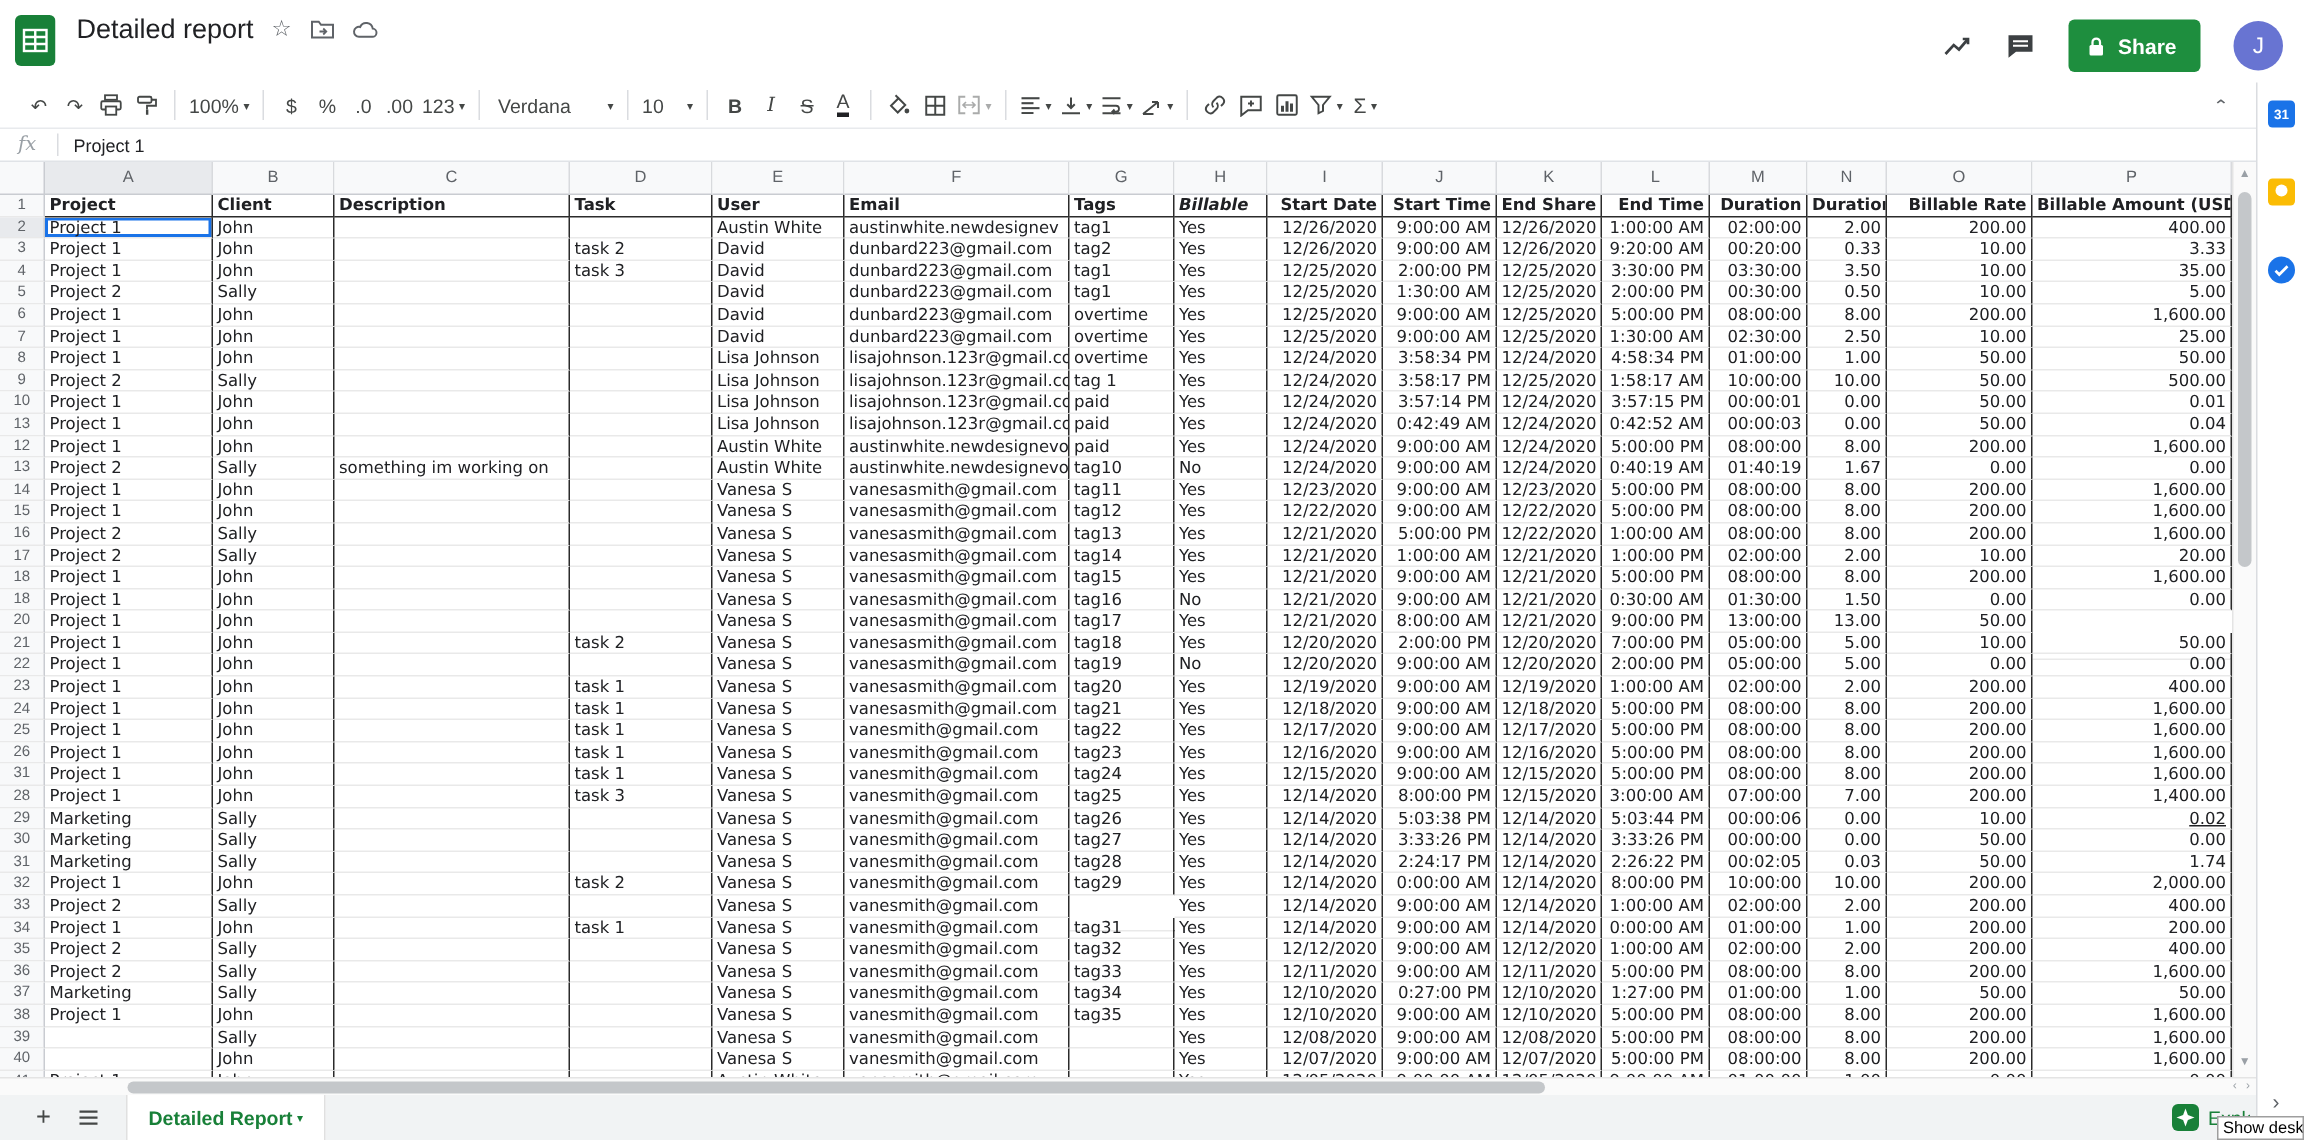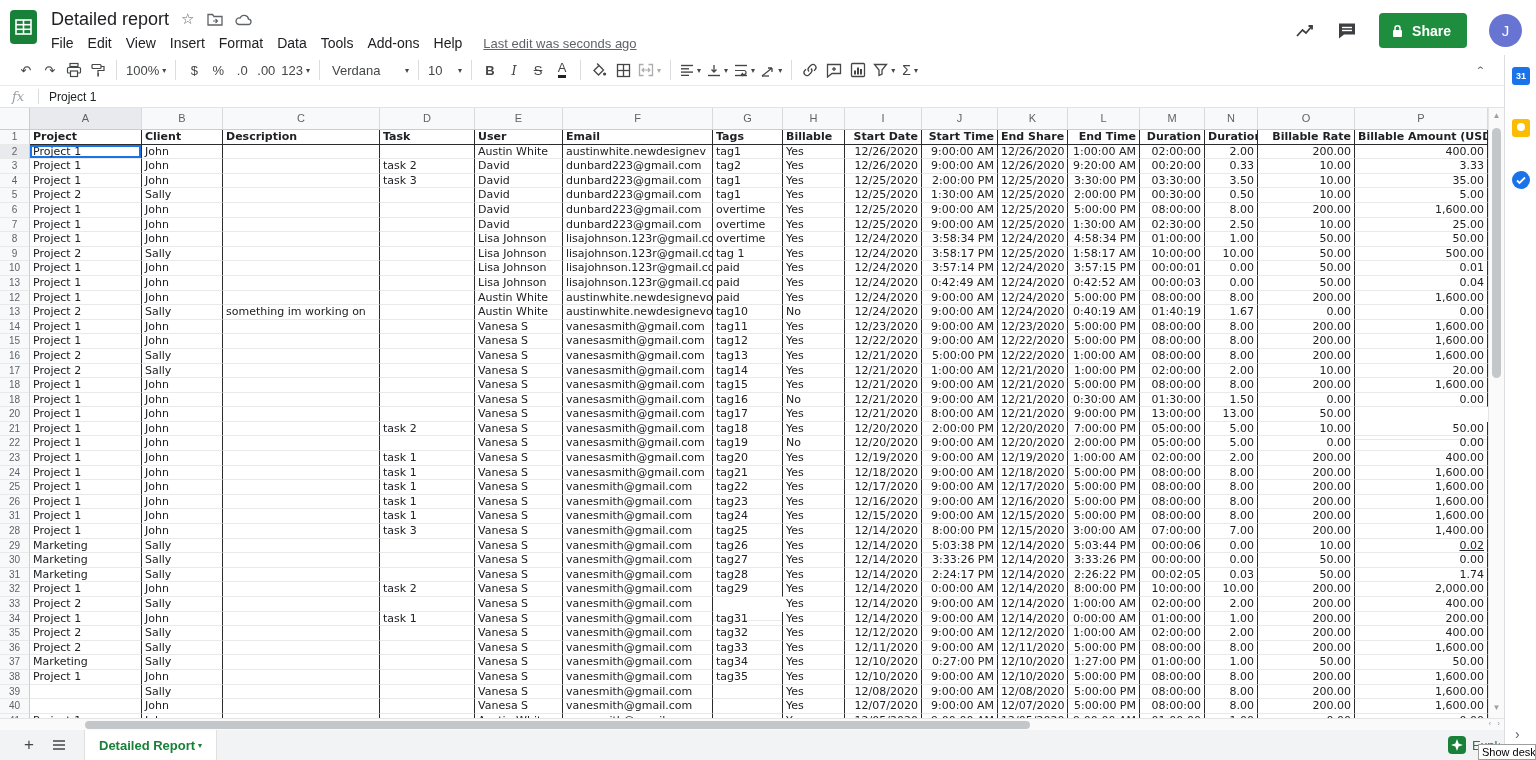--- a/index.html
+++ b/index.html
@@ -120,32 +120,20 @@
             <path d="M1 2.5 h4.5 l1.5 2 H15 v8.5 H1z" fill="none" stroke="#5f6368" stroke-width="1.3"></path>
             <path d="M6 9 h4 M8.5 7 l2 2 -2 2" fill="none" stroke="#5f6368" stroke-width="1.2"></path>
           </svg>
       </span>
       <span class="title-ic">
         <svg class="ic" width="17" height="13" viewBox="0 0 17 13">
             <path d="M4.5 11.5 a3.3 3.3 0 1 1 .6-6.5 a4.4 4.4 0 0 1 8.4 1.1 a2.7 2.7 0 0 1 -.4 5.4z" fill="none" stroke="#5f6368" stroke-width="1.3"></path>
           </svg>
       </span>
     </div>
-    <nav class="menubar" id="menubar">
-        <span class="menu-item">File</span>
-        <span class="menu-item">Edit</span>
-        <span class="menu-item">View</span>
-        <span class="menu-item">Insert</span>
-        <span class="menu-item">Format</span>
-        <span class="menu-item">Data</span>
-        <span class="menu-item">Tools</span>
-        <span class="menu-item">Add-ons</span>
-        <span class="menu-item">Help</span>
-        <span class="last-edit">Last edit was seconds ago</span>
-      </nav>
   </div>
   <div class="top-right">
     <span>
       <svg class="ic" width="20" height="18" viewBox="0 0 20 18">
           <path d="M2 14 L7.5 8 L11 11 L17 4" fill="none" stroke="#3c4043" stroke-width="1.8"></path>
           <path d="M13.5 4 h3.5 v3.5" fill="none" stroke="#3c4043" stroke-width="1.8"></path>
         </svg>
     </span>
     <span>
       <svg class="ic" width="20" height="18" viewBox="0 0 20 18">
@@ -332,21 +320,21 @@
         </div>
         <div class="grow">
           <div class="rnum">1</div>
           <div class="gcell al-left hdr" style="width: 112px;">Project</div>
           <div class="gcell al-left hdr" style="width: 81px;">Client</div>
           <div class="gcell al-left hdr" style="width: 157px;">Description</div>
           <div class="gcell al-left hdr" style="width: 95px;">Task</div>
           <div class="gcell al-left hdr" style="width: 88px;">User</div>
           <div class="gcell al-left hdr" style="width: 150px;">Email</div>
           <div class="gcell al-left hdr" style="width: 70px;">Tags</div>
-          <div class="gcell al-left hdr" style="width: 62px;">Billable</div>
+          <div class="gcell al-left hdr" style="width: 62px; font-style: italic;">Billable</div>
           <div class="gcell al-right hdr" style="width: 77px;">Start Date</div>
           <div class="gcell al-right hdr" style="width: 76px;">Start Time</div>
           <div class="gcell al-right hdr" style="width: 70px;">End Share</div>
           <div class="gcell al-right hdr" style="width: 72px;">End Time</div>
           <div class="gcell al-right hdr" style="width: 65px;">Duration</div>
           <div class="gcell al-right hdr" style="width: 53px;">Duration (decimal)</div>
           <div class="gcell al-right hdr" style="width: 97px;">Billable  Rate</div>
           <div class="gcell al-right hdr" style="width: 133px;">Billable Amount (USD)</div>
         </div>
         <div class="grow">

